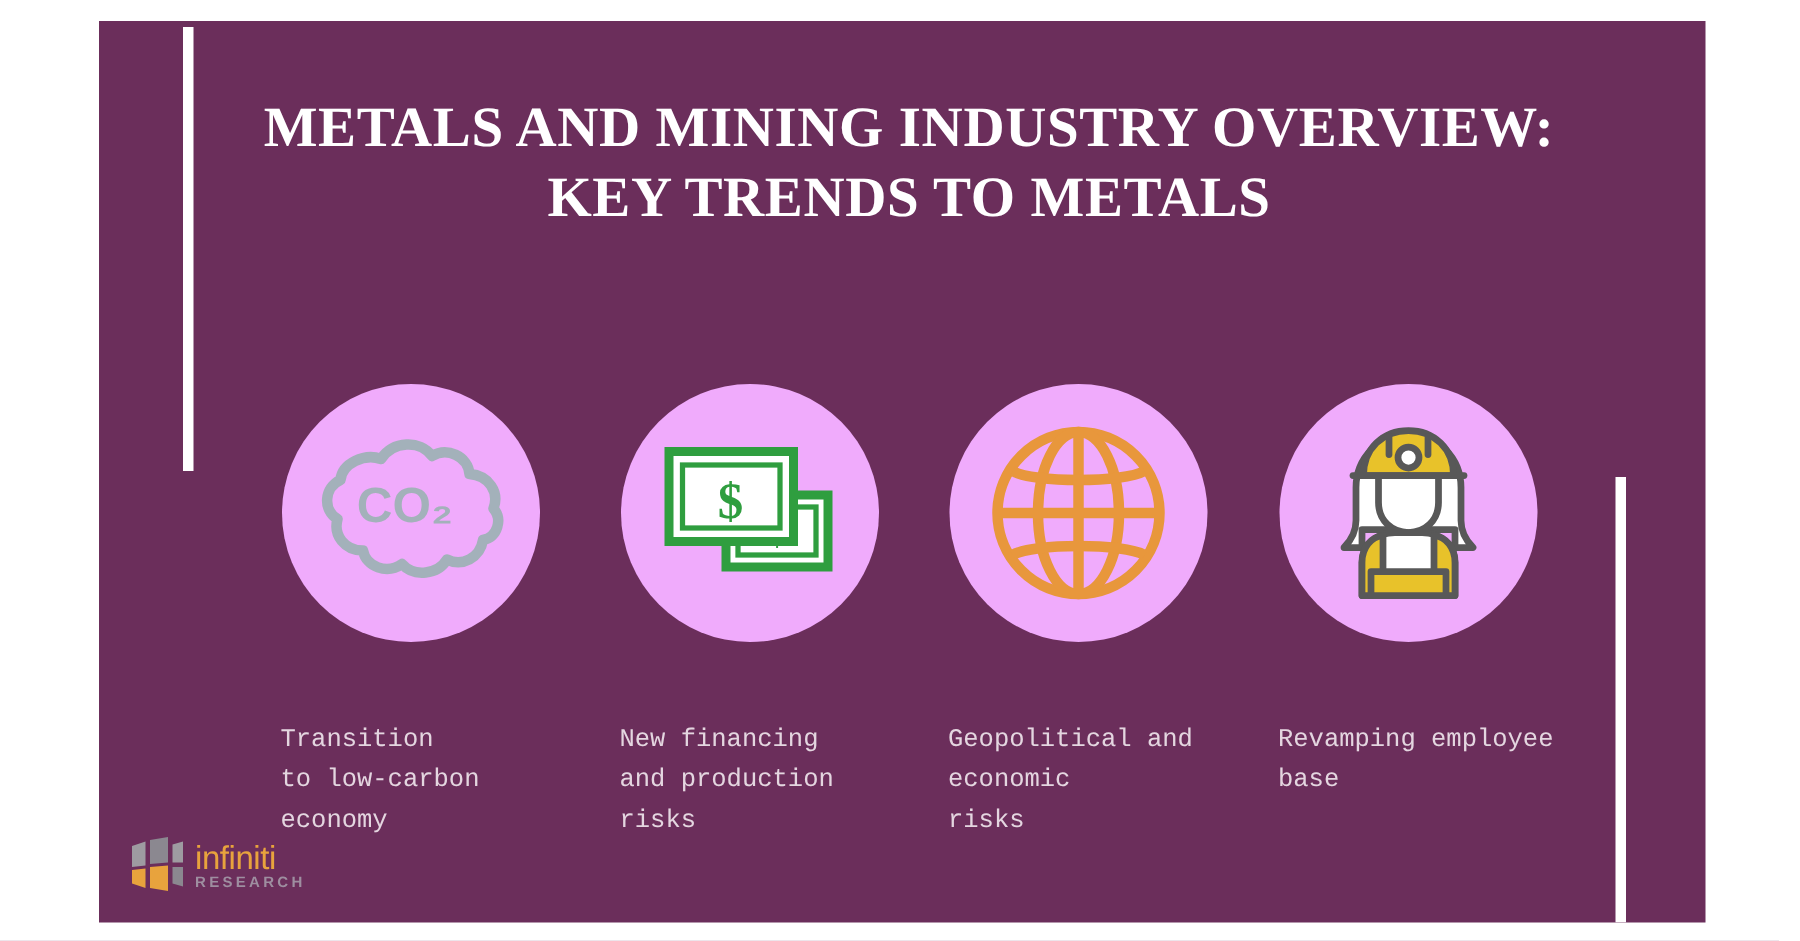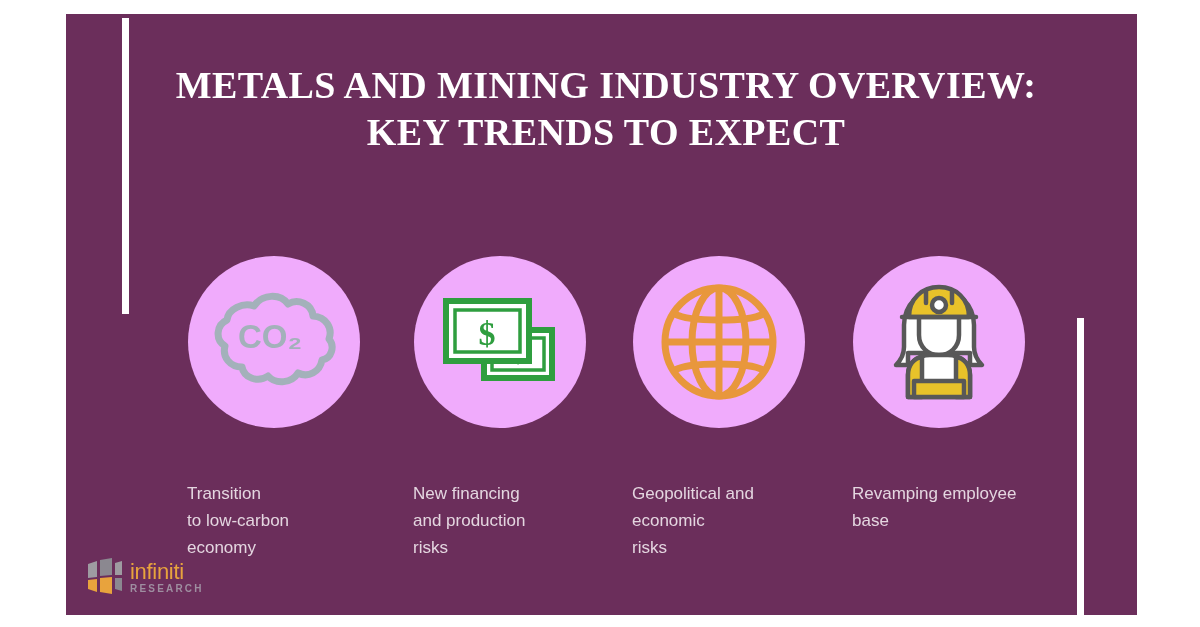--- a/index.html
+++ b/index.html
@@ -101,21 +101,21 @@
     justify-content: center;
   }
   .icon-disc svg { display: block; }
 
   .card-caption {
     position: absolute;
     top: 224px;
     left: 15px;
     width: 205px;
     color: #E4D6E0;
-    font-family: Liberation Sans, sans-serif;
+    font-family: Liberation Mono, monospace;
     font-size: 17px;
     line-height: 27px;
     font-weight: normal;
     white-space: pre-line;
   }
 
   
   #logo-block {
     position: absolute;
     left: 22px;
@@ -153,21 +153,21 @@
 
 <div id="slide-root">
 
   <div id="slide-panel">
 
     <div class="accent-rule" id="accent-rule-left"></div>
     <div class="accent-rule" id="accent-rule-right"></div>
 
     <div id="title-block">
       <span class="title-line">METALS AND MINING INDUSTRY OVERVIEW:</span>
-      <span class="title-line">KEY TRENDS TO EXPECT</span>
+      <span class="title-line">KEY TRENDS TO METALS</span>
     </div>
 
     <div id="cards-row">
 
       <div class="trend-card" data-index="0">
         <div class="icon-disc">
           <svg width="128" height="112" viewBox="0 0 128 112">
             <path d="M44 20 C52 8 70 7 78 18 C88 12 102 18 103 30 C116 31 123 42 119 53
                      C125 60 122 72 112 74 C110 86 98 92 88 87 C82 97 66 99 58 90
                      C48 97 34 92 32 81 C20 81 12 71 15 60 C5 54 6 39 17 34 C18 23 33 16 44 20 Z" fill="none" stroke="#A3B1BA" stroke-width="7" stroke-linejoin="round"></path>

